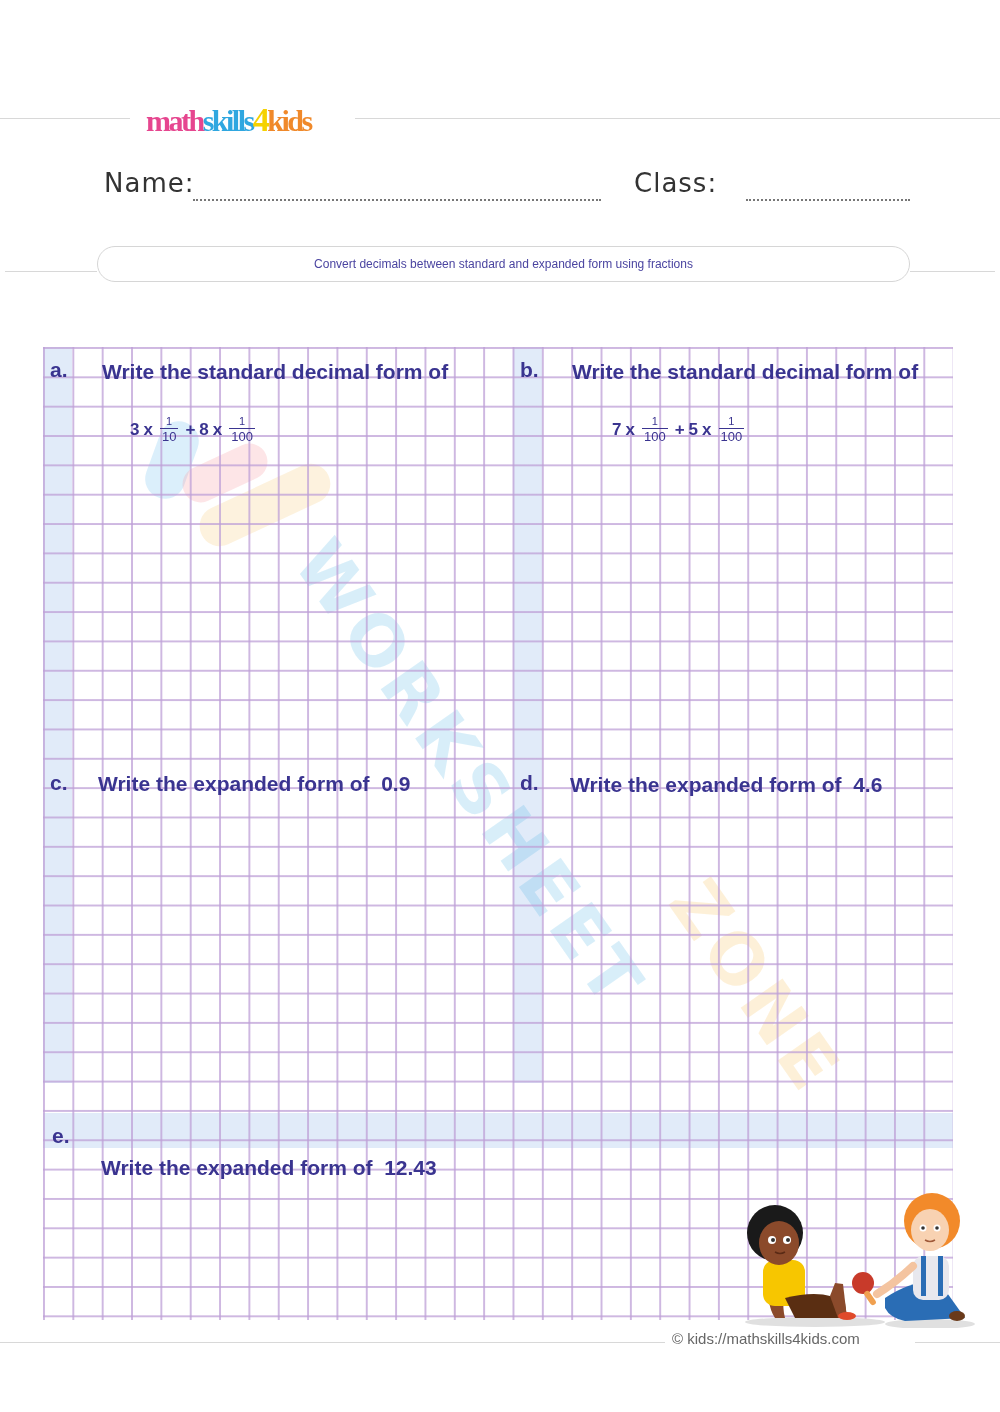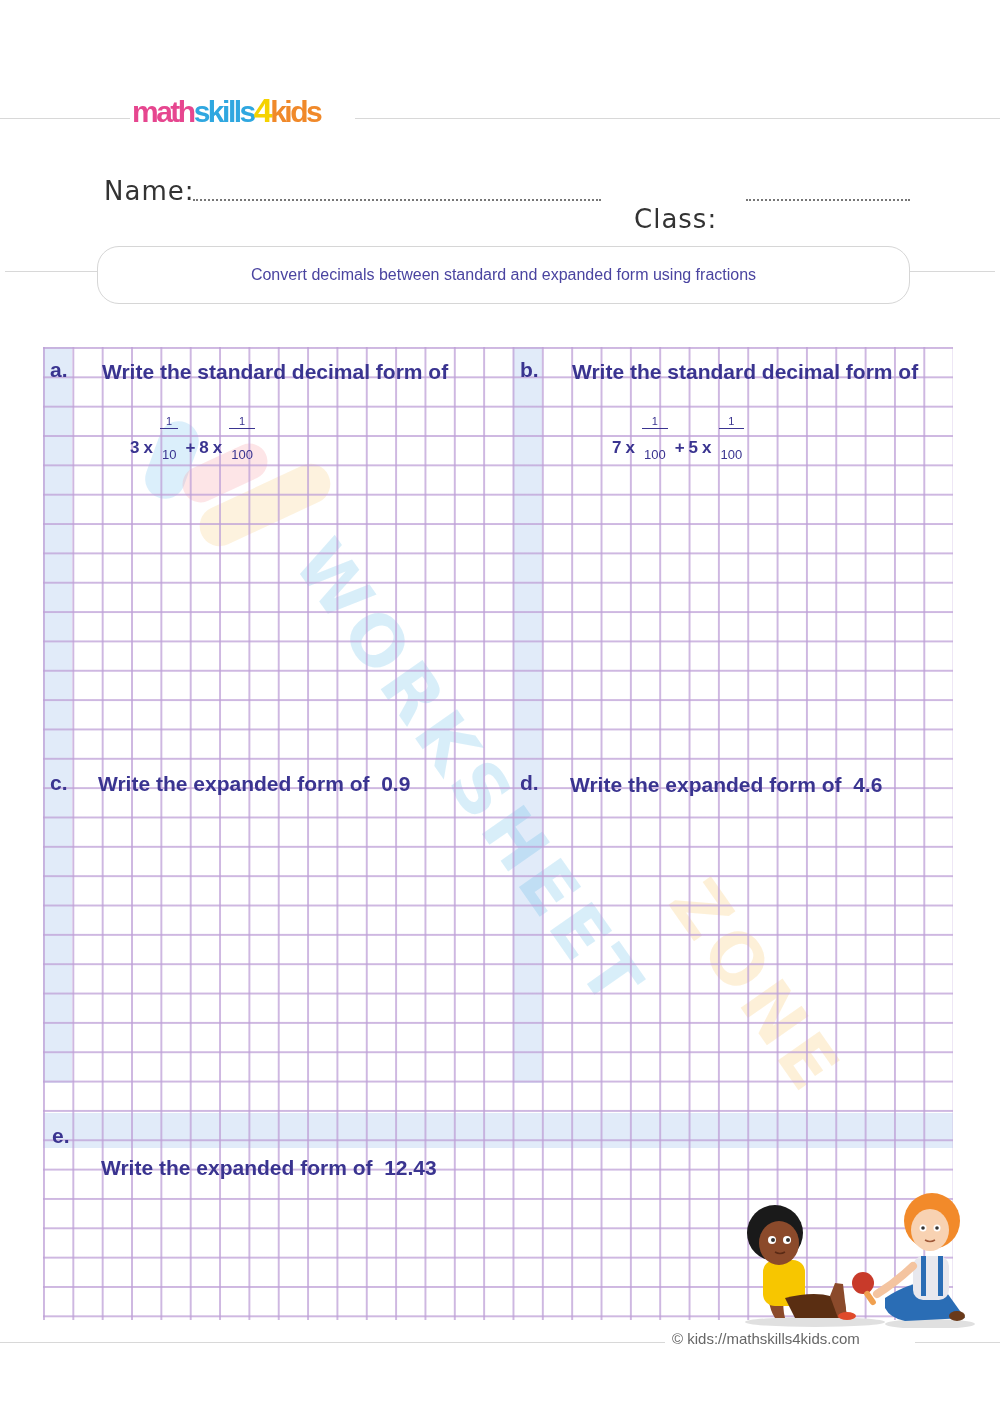--- a/index.html
+++ b/index.html
@@ -1,37 +1,37 @@
 <!DOCTYPE html>
 <html><head>
   <meta charset="utf-8">
   <style>
     * { margin: 0; padding: 0; box-sizing: border-box; }
     html, body { width: 1000px; height: 1412px; background: #ffffff; overflow: hidden; }
     body { position: relative; font-family: "Liberation Sans", sans-serif; color: #3a3490; }
 
     .hline { position: absolute; height: 1px; background: #d8d8d8; }
 
-    .logo { position: absolute; left: 132px; top: 94px; font-family: Liberation Sans, sans-serif;
-            font-weight: bold; font-size: 30px; letter-spacing: -2.5px; line-height: 32px; }
+    .logo { position: absolute; left: 146px; top: 94px; font-family: Liberation Serif, serif;
+            font-weight: bold; font-size: 30px; letter-spacing: -2.5px; line-height: 52px; }
     .logo .p1 { color: #e6468f; }
     .logo .p2 { color: #2fa7e0; }
     .logo .p3 { color: #f5d200; font-size: 34px; }
     .logo .p4 { color: #f0892a; }
 
-    .name-label, .class-label { position: absolute; top: 176px; font-size: 26px; color: #333;
+    .name-label, .class-label { position: absolute; top: 168px; font-size: 26px; color: #333;
             font-family: "DejaVu Sans", sans-serif; font-weight: normal; letter-spacing: 1px; }
     .name-label { left: 104px; }
-    .class-label { left: 634px; margin-top: 28px; }
+    .class-label { left: 634px; }
     .dots { position: absolute; top: 199px; height: 0; border-bottom: 2px dotted #777; }
 
-    .title-box { position: absolute; left: 97px; top: 246px; width: 813px; height: 58px;
+    .title-box { position: absolute; left: 97px; top: 246px; width: 813px; height: 36px;
             border: 1.5px solid #d6d6d6; border-radius: 22px; background: #fff;
             display: flex; align-items: center; justify-content: center;
-            font-size: 16px; color: #4a44a0; }
+            font-size: 12px; color: #4a44a0; }
 
     .grid { position: absolute; left: 43px; top: 347px; width: 910px; height: 973px;
             background-image:
               linear-gradient(to right, rgba(190,160,215,0.75) 1.5px, transparent 1.5px),
               linear-gradient(to bottom, rgba(190,160,215,0.75) 1.5px, transparent 1.5px);
             background-size: 29.35px 29.35px; }
     .band { position: absolute; background: rgba(205,222,245,0.6); }
 
     .wm { position: absolute; font-family: "DejaVu Sans", sans-serif; font-weight: bold;
           font-size: 70px; letter-spacing: 6px; transform-origin: left top; opacity: 0.18; white-space: nowrap; }
@@ -39,21 +39,21 @@
     .wm-orange { color: #f5b030; }
     .wm-shape { position: absolute; border-radius: 22px; opacity: 0.28; }
 
     .qlabel { position: absolute; font-size: 21px; font-weight: bold; color: #3a3490; }
     .qtext { position: absolute; font-size: 21px; font-weight: bold; color: #3a3490; white-space: nowrap; }
 
     .expr { position: absolute; display: flex; align-items: center; font-size: 17px; font-weight: bold; color: #3a3490; }
     .frac { display: inline-flex; flex-direction: column; align-items: center; margin: 0 3px; font-weight: normal; line-height: 1; }
     .frac .num { font-size: 11px; padding: 0 2px; }
     .frac .bar { width: 100%; border-top: 1.5px solid #3a3490; margin: 1px 0; }
-    .frac .den { font-size: 13px; padding: 18px 2px; }
+    .frac .den { font-size: 13px; padding: 0 2px; }
     .sp { margin: 0 4px; }
 
     .kids { position: absolute; left: 735px; top: 1188px; width: 240px; height: 140px; }
 
     .footer { position: absolute; top: 1330px; left: 672px; font-size: 15px; color: #666; }
   </style>
 </head>
 <body>
 
 <div class="hline" style="left:0; top:118px; width:130px;"></div>

